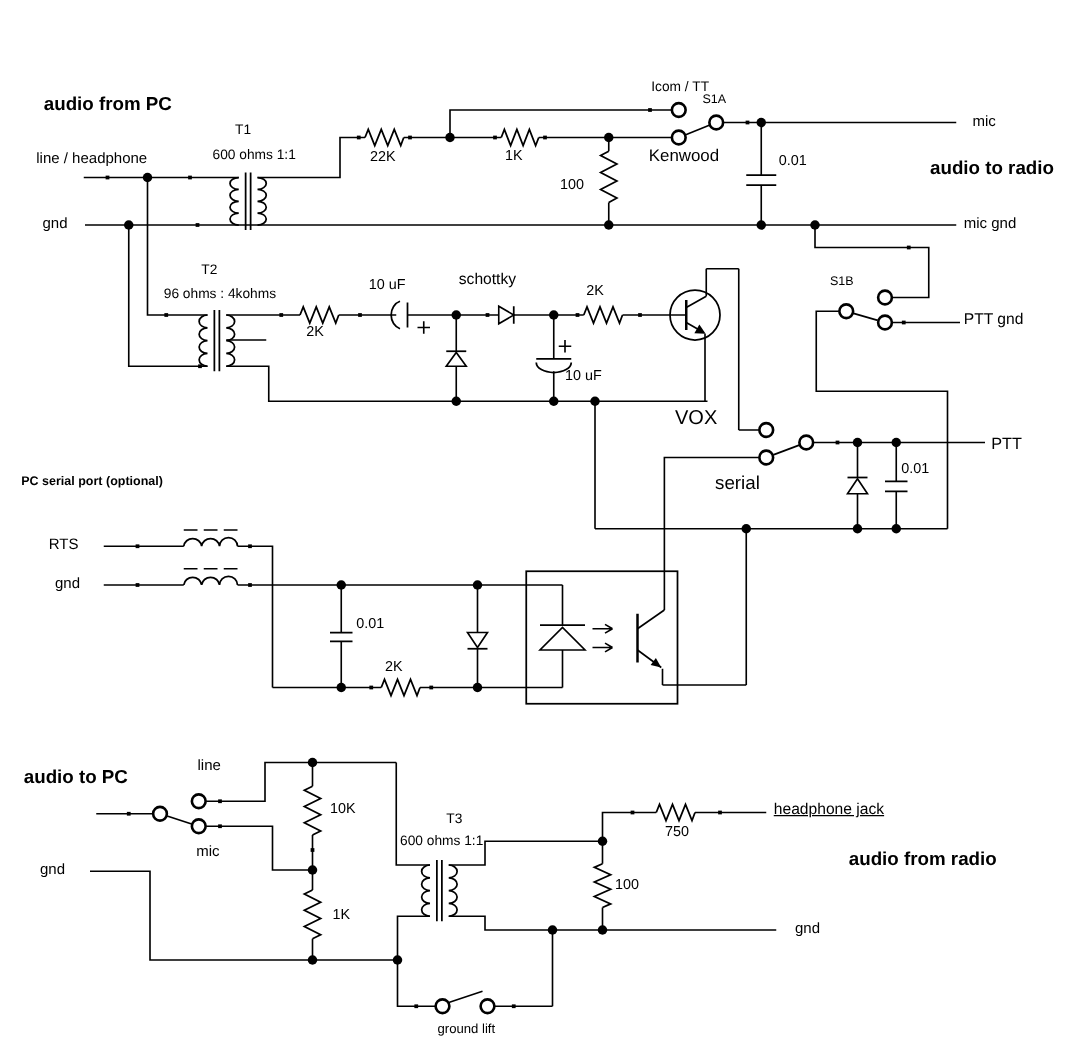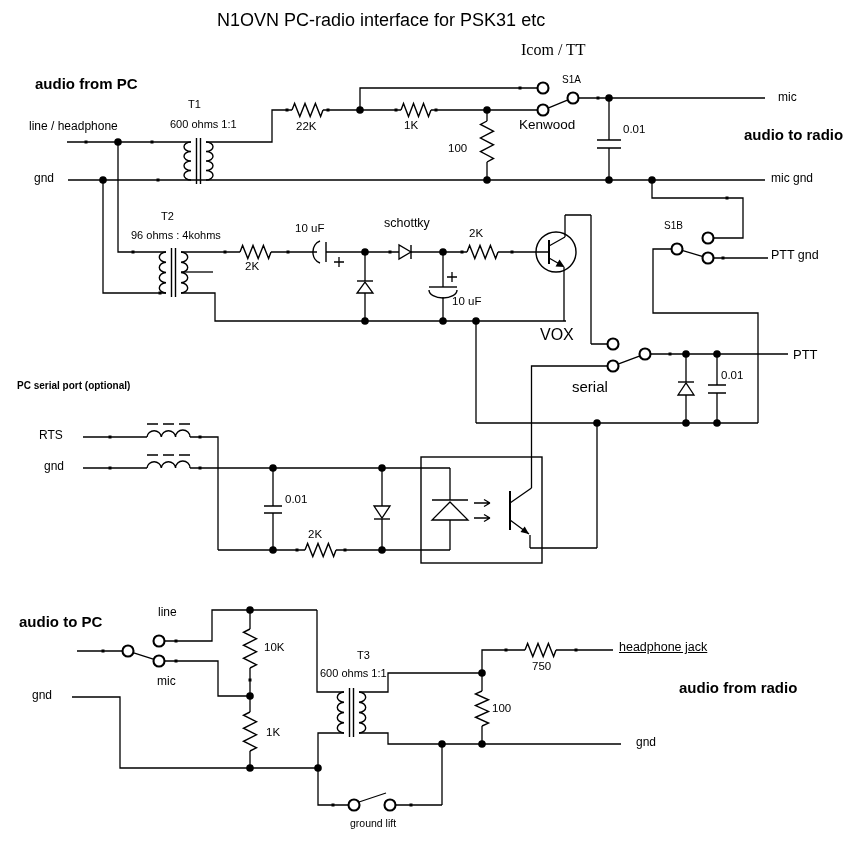--- a/index.html
+++ b/index.html
@@ -306,44 +306,43 @@
     <rect class="tick" x="174.5" y="639.5" width="3" height="3"></rect>
     <rect class="tick" x="174.5" y="659.5" width="3" height="3"></rect>
     <rect class="tick" x="248.5" y="678.5" width="3" height="3"></rect>
     <rect class="tick" x="504.5" y="648.5" width="3" height="3"></rect>
     <rect class="tick" x="574.5" y="648.5" width="3" height="3"></rect>
     <rect class="tick" x="331.5" y="803.5" width="3" height="3"></rect>
     <rect class="tick" x="409.5" y="803.5" width="3" height="3"></rect>
   </g>
 </svg>
 
-<span class="lbl" style="left:217px;top:11px;font-size:18px;">N1OVN PC-radio interface for PSK31 etc</span>
 
 <span class="lbl b" style="left:35px;top:76px;font-size:15px;">audio from PC</span>
 <span class="lbl" style="left:29px;top:120px;font-size:12px;">line / headphone</span>
 <span class="lbl" style="left:34px;top:172px;font-size:12px;">gnd</span>
 <span class="lbl" style="left:188px;top:99px;font-size:11px;">T1</span>
 <span class="lbl" style="left:170px;top:119px;font-size:11px;">600 ohms 1:1</span>
 <span class="lbl" style="left:296px;top:120px;font-size:11.5px;">22K</span>
 <span class="lbl" style="left:404px;top:119px;font-size:11.5px;">1K</span>
 <span class="lbl" style="left:448px;top:142px;font-size:11.5px;">100</span>
 
-<span class="lbl" style="left:521px;top:42px;font-size:16px;font-family:Liberation Serif, serif;">Icom / TT</span>
+<span class="lbl" style="left:521px;top:65px;font-size:11px;">Icom / TT</span>
 <span class="lbl" style="left:562px;top:75px;font-size:10px;">S1A</span>
 <span class="lbl" style="left:519px;top:118px;font-size:13.5px;">Kenwood</span>
 <span class="lbl" style="left:778px;top:91px;font-size:12px;">mic</span>
 <span class="lbl b" style="left:744px;top:127px;font-size:15px;">audio to radio</span>
 <span class="lbl" style="left:623px;top:123px;font-size:11.5px;">0.01</span>
 <span class="lbl" style="left:771px;top:172px;font-size:12px;">mic gnd</span>
 
 <span class="lbl" style="left:161px;top:211px;font-size:11px;">T2</span>
 <span class="lbl" style="left:131px;top:230px;font-size:11px;">96 ohms : 4kohms</span>
 <span class="lbl" style="left:295px;top:222px;font-size:11.5px;">10 uF</span>
 <span class="lbl" style="left:245px;top:260px;font-size:11.5px;">2K</span>
-<span class="lbl" style="left:367px;top:217px;font-size:12.5px;margin-left:17px;">schottky</span>
+<span class="lbl" style="left:367px;top:217px;font-size:12.5px;">schottky</span>
 <span class="lbl" style="left:469px;top:227px;font-size:11.5px;">2K</span>
 <span class="lbl" style="left:452px;top:295px;font-size:11.5px;">10 uF</span>
 <span class="lbl" style="left:540px;top:327px;font-size:16px;">VOX</span>
 
 <span class="lbl" style="left:664px;top:221px;font-size:10px;">S1B</span>
 <span class="lbl" style="left:771px;top:249px;font-size:12.5px;">PTT gnd</span>
 <span class="lbl" style="left:572px;top:379px;font-size:15px;">serial</span>
 <span class="lbl" style="left:793px;top:348px;font-size:13px;">PTT</span>
 <span class="lbl" style="left:721px;top:369px;font-size:11.5px;">0.01</span>
 

